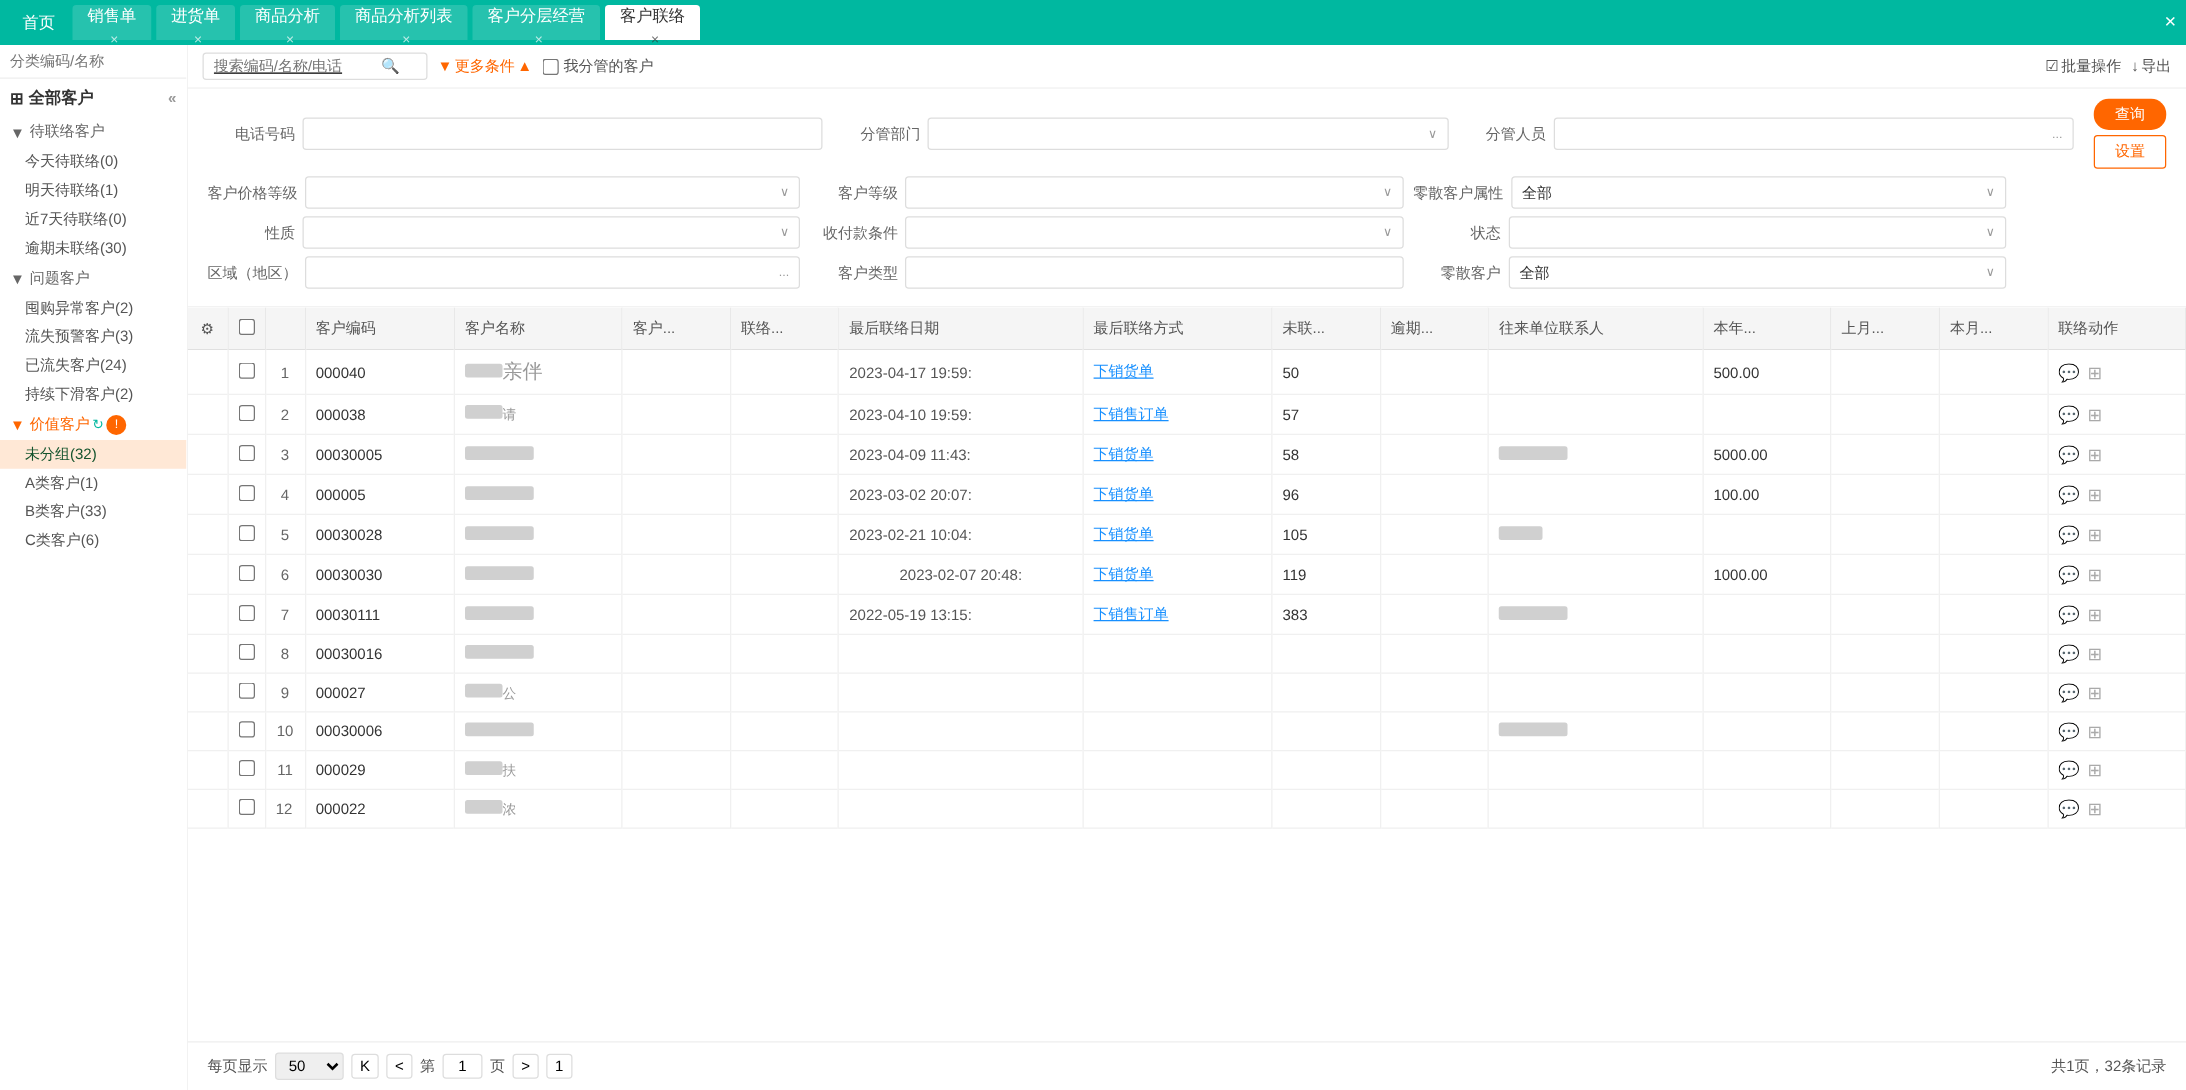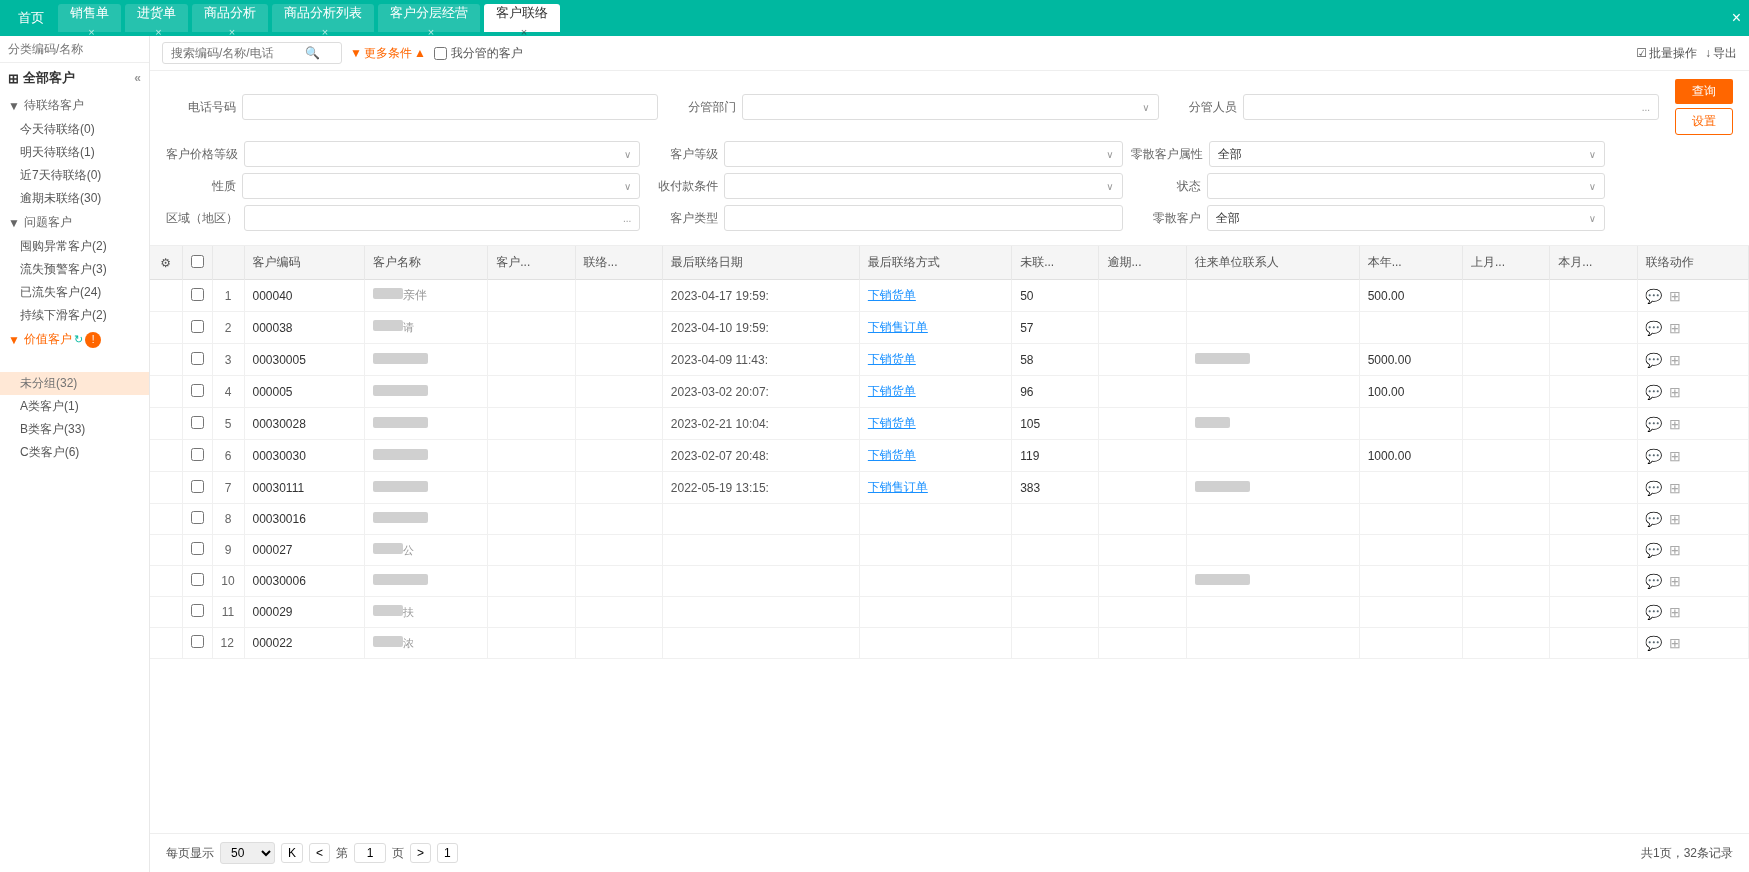--- a/index.html
+++ b/index.html
@@ -37,40 +37,40 @@
       cursor: pointer; color: #333;
     }
     .sidebar-collapse-btn { margin-left: auto; color: #999; font-size: 12px; cursor: pointer; }
     .sidebar-group-header {
       display: flex; align-items: center; padding: 4px 8px; color: #666; font-size: 12px; cursor: pointer;
     }
     .sidebar-group-header .arrow { margin-right: 4px; }
     .sidebar-item {
       padding: 3px 8px 3px 20px; font-size: 12px; color: #555; cursor: pointer; white-space: nowrap;
     }
-    .sidebar-item.active { background: #ffe8d6; color: #737373; margin-top: 20px; }
+    .sidebar-item.active { background: #ffe8d6; color: #14532d; }
     .sidebar-group-header.value-customer { color: #ff6600; }
     .refresh-icon { color: #00b8a0; font-size: 11px; margin-left: 2px; }
     .orange-badge {
       background: #ff6600; color: #fff; border-radius: 50%; width: 16px; height: 16px;
       display: inline-flex; align-items: center; justify-content: center; font-size: 10px; margin-left: 2px;
     }
 
     
     .content-area { flex: 1; display: flex; flex-direction: column; overflow: hidden; }
 
     
     .filter-bar {
       display: flex; align-items: center; padding: 6px 12px; background: #fff; border-bottom: 1px solid #eee; gap: 8px;
     }
     .search-box {
       display: flex; align-items: center; border: 1px solid #ddd; border-radius: 3px; padding: 3px 8px; gap: 4px;
       width: 180px;
     }
-    .search-box input { border: none; outline: none; font-size: 12px; width: 130px; }
+    .search-box input { border: none; outline: none; font-size: 12px; width: 130px; text-decoration: underline; }
     .more-conditions { color: #ff6600; cursor: pointer; display: flex; align-items: center; gap: 2px; font-size: 12px; }
     .my-customers { display: flex; align-items: center; gap: 4px; font-size: 12px; color: #555; cursor: pointer; }
     .toolbar-right { margin-left: auto; display: flex; gap: 8px; align-items: center; }
     .batch-btn { font-size: 12px; color: #555; cursor: pointer; display: flex; align-items: center; gap: 2px; }
     .export-btn { font-size: 12px; color: #555; cursor: pointer; display: flex; align-items: center; gap: 2px; }
 
     
     .advanced-filter {
       background: #fff; border-bottom: 1px solid #eee; padding: 8px 16px;
     }
@@ -79,21 +79,21 @@
       display: flex; align-items: center; flex: 1;
     }
     .filter-label { min-width: 70px; text-align: right; color: #666; font-size: 12px; margin-right: 6px; white-space: nowrap; }
     .filter-input {
       flex: 1; border: 1px solid #ddd; border-radius: 3px; padding: 3px 8px; font-size: 12px; color: #333;
       display: flex; align-items: center; justify-content: space-between; cursor: pointer; height: 26px;
     }
     .filter-input .dropdown-arrow { color: #999; font-size: 10px; }
     .filter-actions { display: flex; flex-direction: column; gap: 4px; margin-left: 8px; }
     .btn-search {
-      background: #ff6600; color: #fff; border: none; padding: 4px 16px; border-radius: 2px; cursor: pointer; font-size: 12px;
+      background: #ff6600; color: #fff; border: none; padding: 4px 16px; border-radius: 12px; cursor: pointer; font-size: 12px;
     }
     .btn-reset {
       background: #fff; color: #ff6600; border: 1px solid #ff6600; padding: 4px 16px; border-radius: 3px; cursor: pointer; font-size: 12px;
     }
 
     
     .table-container { flex: 1; overflow: auto; background: #fff; }
     table { width: 100%; border-collapse: collapse; font-size: 12px; }
     thead tr { background: #f5f5f5; border-bottom: 1px solid #e0e0e0; }
     thead th {
@@ -354,21 +354,21 @@
             <th>本月...</th>
             <th>联络动作</th>
           </tr>
         </thead>
         <tbody id="table-body">
         <tr>
     <td></td>
     <td style="text-align:center;"><input type="checkbox" style=""></td>
     <td style="text-align:center; color:#666;">1</td>
     <td>000040</td>
-    <td><span style="background:#d0d0d0; border-radius:2px; height:11px; display:inline-block; min-width:30px;"></span><span style="color:#999;font-size:12px;">亲伴</span></td>
+    <td><span style="background:#d0d0d0; border-radius:2px; height:11px; display:inline-block; min-width:30px;"></span><span style="color:#999;font-size:16px;">亲伴</span></td>
     <td></td>
     <td></td>
     <td style="color:#555;">2023-04-17 19:59:</td>
     <td style="color:#1890ff; cursor:pointer; text-decoration: underline;">下销货单</td>
     <td>50</td>
     <td></td>
     <td></td>
     <td>500.00</td>
     <td></td>
     <td></td>
@@ -472,21 +472,21 @@
     </td>
   </tr>
             <tr>
     <td></td>
     <td style="text-align:center;"><input type="checkbox" style=""></td>
     <td style="text-align:center; color:#666;">6</td>
     <td>00030030</td>
     <td><span style="background:#d0d0d0; border-radius:2px; height:11px; display:inline-block; min-width:55px;"></span></td>
     <td></td>
     <td></td>
-    <td style="color:#555;">2023-02-07 20:48:</td>
+    <td style="color:#555;text-align:center;">2023-02-07 20:48:</td>
     <td style="color:#1890ff; cursor:pointer; text-decoration: underline;">下销货单</td>
     <td>119</td>
     <td></td>
     <td></td>
     <td>1000.00</td>
     <td></td>
     <td></td>
     <td>
       <div class="action-icons">
         <span class="action-icon" style="color:#aaa;">💬</span>

